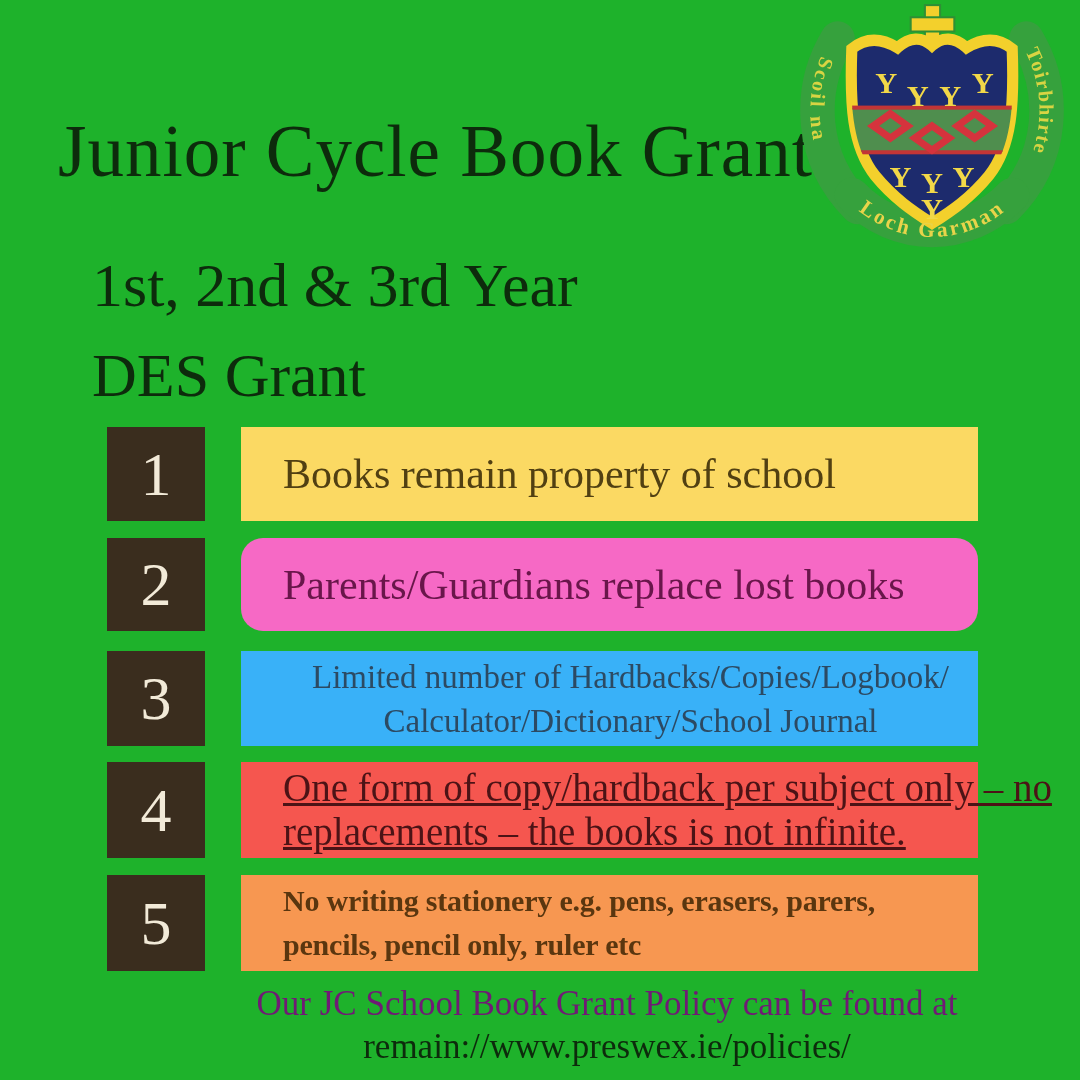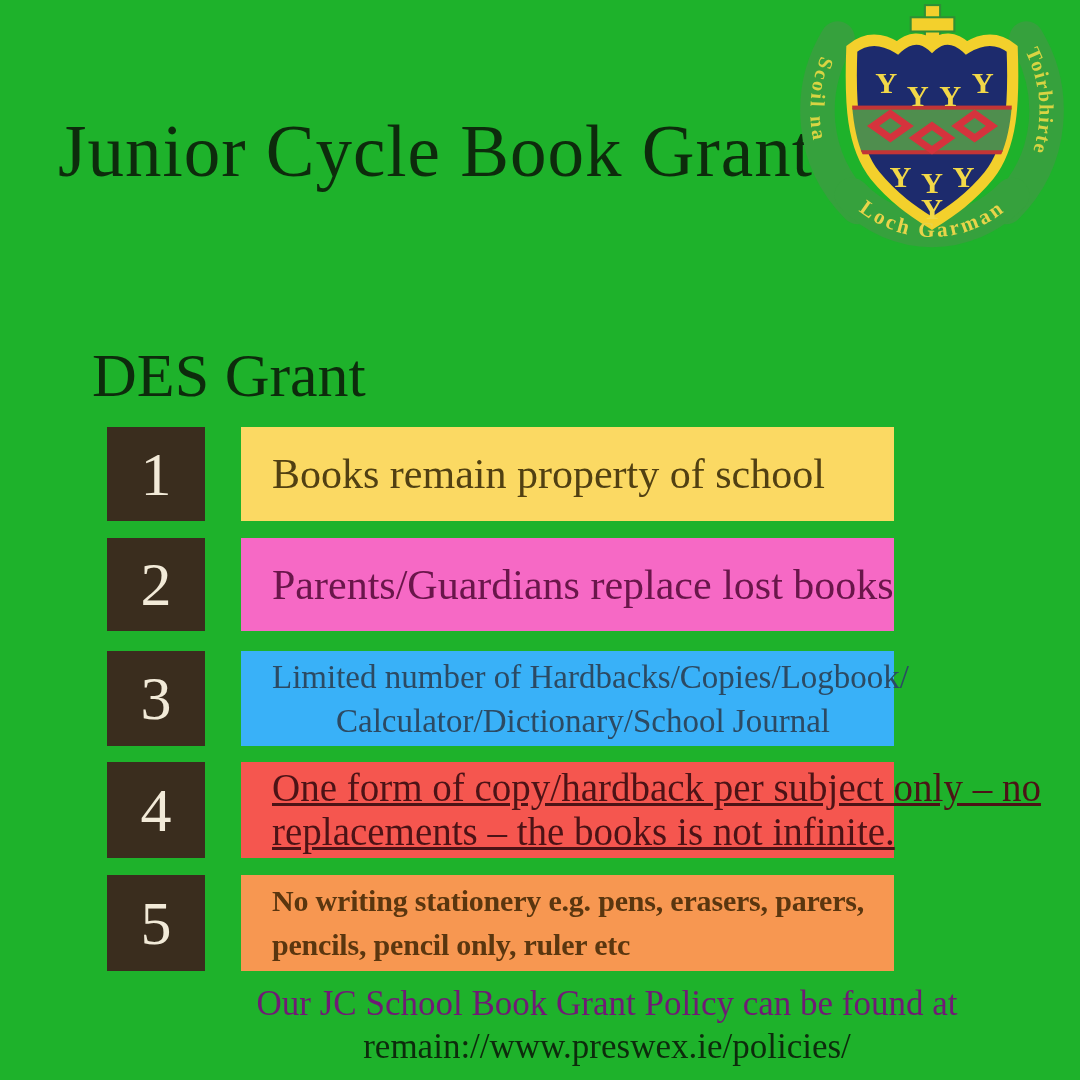--- a/index.html
+++ b/index.html
@@ -11,23 +11,23 @@
   .sub{position:absolute;left:92px;font-size:62px;white-space:nowrap;}
   .sub1{top:250px;}
   .sub2{top:340px;}
   .row{position:absolute;left:0;width:1080px;}
   .numbox{
     position:absolute;left:107px;top:0;width:98px;height:100%;
     display:flex;align-items:center;justify-content:center;
     font-size:62px;
   }
   .bar{
-    position:absolute;left:241px;top:0;width:653px;height:100%;
+    position:absolute;left:241px;top:0;width:737px;height:100%;
     display:flex;flex-direction:column;justify-content:center;
-    padding-left:31px;box-sizing:border-box;
+    padding-left:42px;box-sizing:border-box;
   }
   .bline{font-size:33px;line-height:44px;white-space:nowrap;}
   .bar.big .bline{font-size:42px;line-height:1;}
   .row.r4 .bline{font-size:39px;text-decoration:underline;}
   .row.r5 .bline{font-size:30px;font-weight:bold;letter-spacing:-0.2px;}
   .footer{position:absolute;left:134px;width:946px;text-align:center;font-size:35px;white-space:nowrap;}
   .f1{top:984px;}
   .f2{top:1027px;}
   .crest{position:absolute;left:797px;top:4px;width:270px;height:258px;}
   .ribbon{stroke:#36a13d;stroke-width:34;fill:none;stroke-linecap:round;}
@@ -91,36 +91,37 @@
       <text x="133" y="186">Y</text>
       <text x="164" y="180">Y</text>
       <text x="133" y="212">Y</text>
     </g>
 
     <text class="ribtxtB" text-anchor="middle">
       <textPath href="#ribB" startOffset="50%"><tspan dy="7">Loch Garman</tspan></textPath>
     </text>
   </svg>
 
+  <div class="sub sub1" style="color: rgb(13, 43, 12);">1st, 2nd &amp; 3rd Year</div>
   <div class="sub sub2" style="color: rgb(13, 43, 12);">DES Grant</div>
 
   <div class="row r1" style="top:427px;height:94px">
     <div class="numbox" style="background-color: rgb(58, 45, 30); color: rgb(242, 234, 216);">
       <span>1</span>
     </div>
     <div class="bar big" style="background-color: rgb(251, 217, 99); color: rgb(81, 64, 18);">
       <div class="bline">Books remain property of school</div>
     </div>
   </div>
 
   <div class="row r2" style="top:538px;height:93px">
     <div class="numbox" style="background-color: rgb(58, 45, 30); color: rgb(242, 234, 216);">
       <span>2</span>
     </div>
-    <div class="bar big" style="background-color: rgb(246, 105, 197); color: rgb(105, 22, 74);">
+    <div class="bar big" style="background-color: rgb(246, 105, 197); color: rgb(105, 22, 74); border-radius: 22px;">
       <div class="bline">Parents/Guardians replace lost books</div>
     </div>
   </div>
 
   <div class="row r3" style="top:651px;height:95px">
     <div class="numbox" style="background-color: rgb(58, 45, 30); color: rgb(242, 234, 216);">
       <span>3</span>
     </div>
     <div class="bar" style="background-color: rgb(57, 177, 248); color: rgb(44, 74, 99); text-align: center;">
       <div class="bline">Limited number of Hardbacks/Copies/Logbook/</div>

